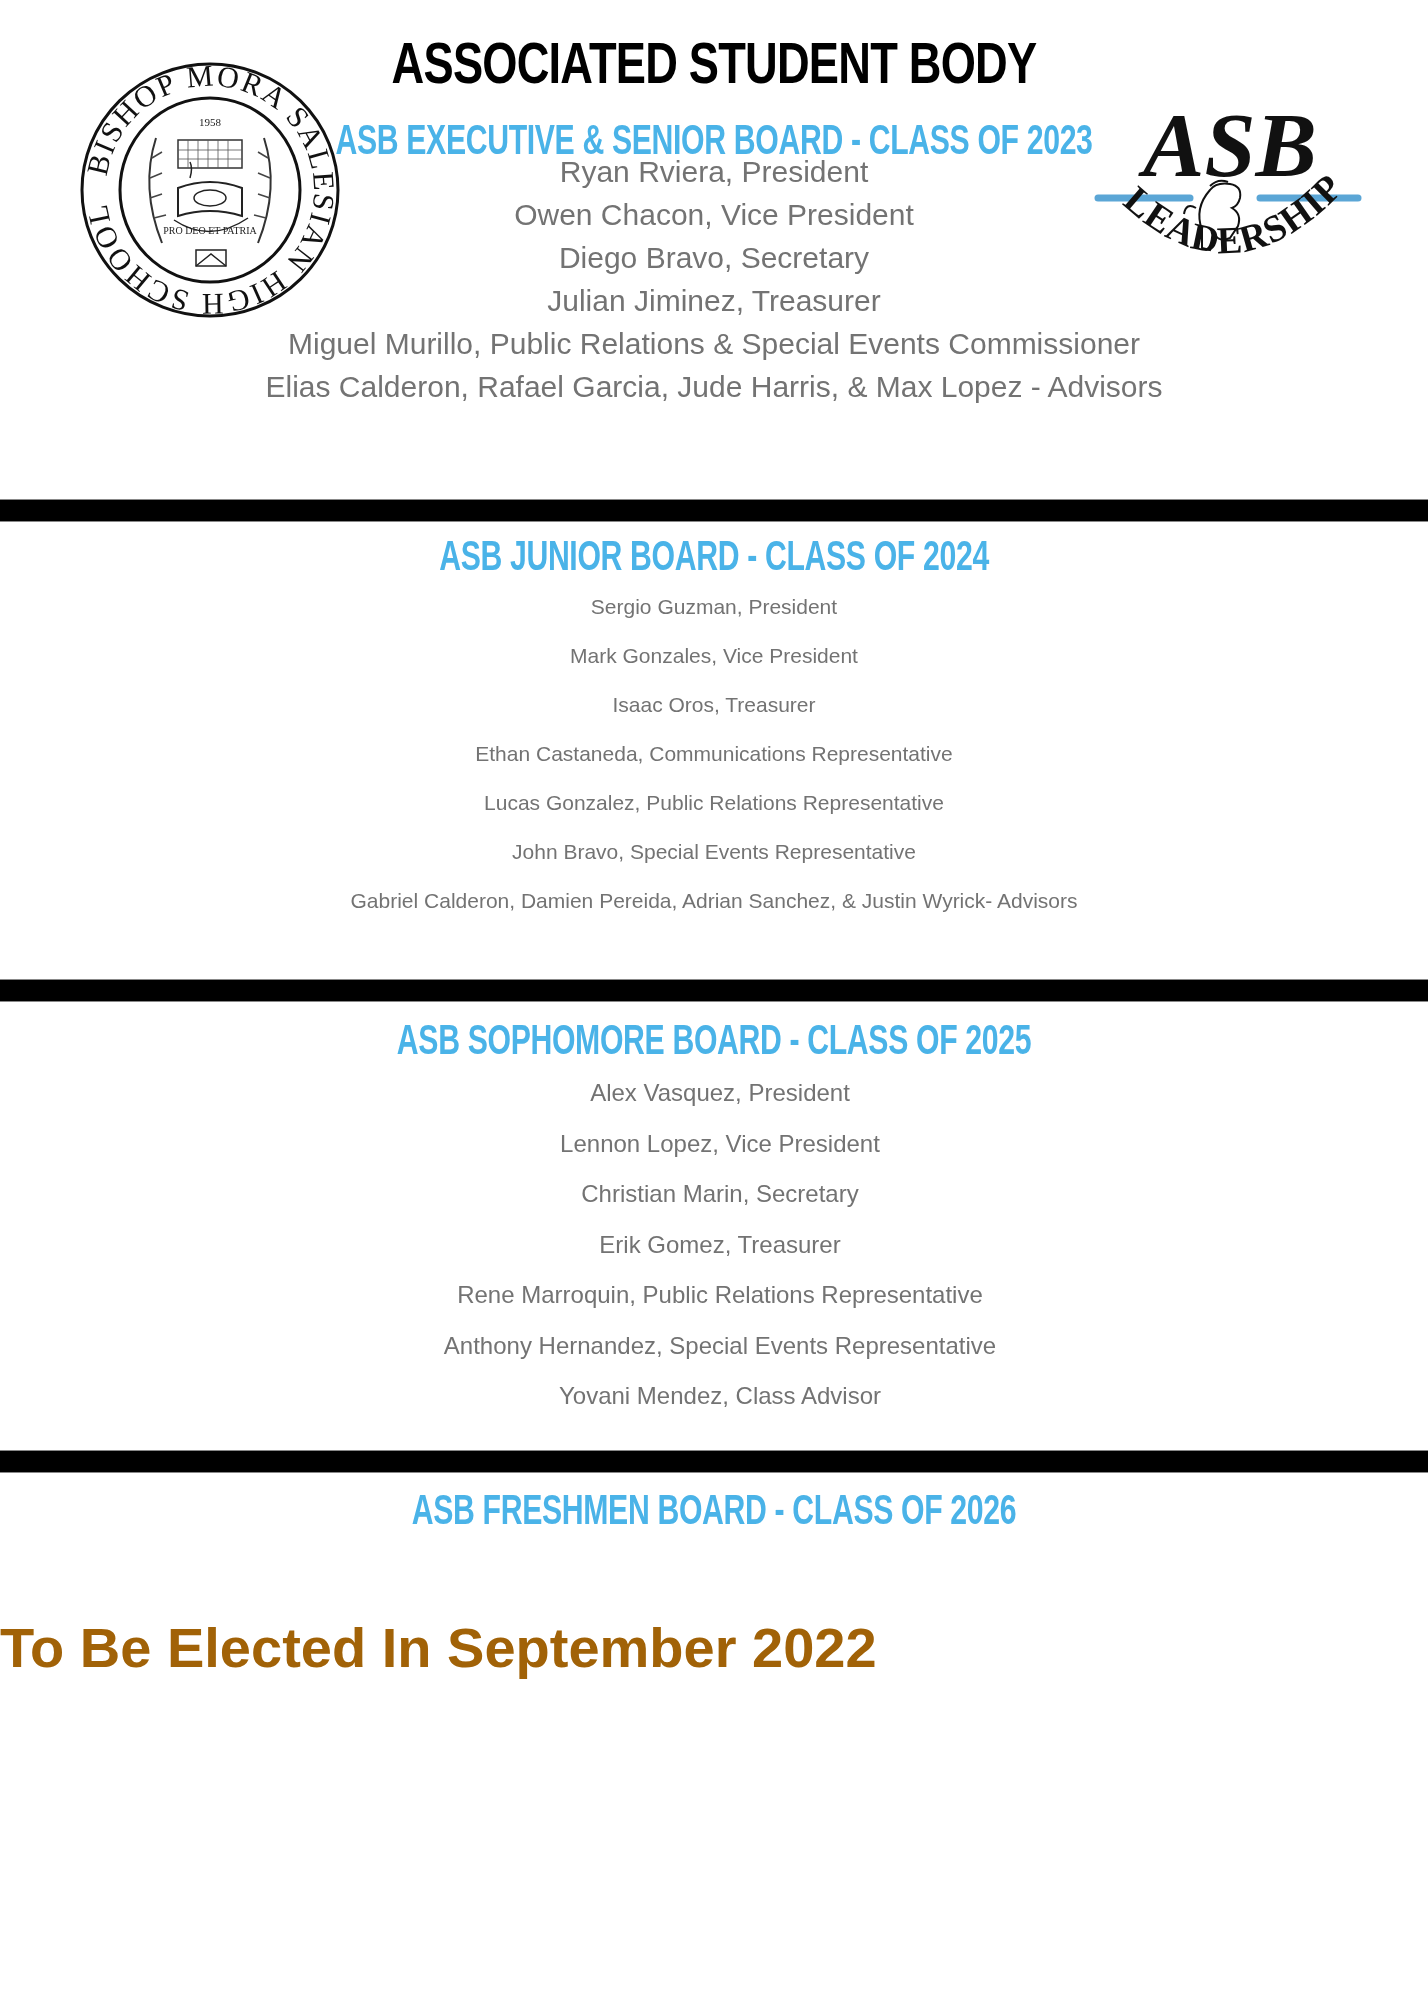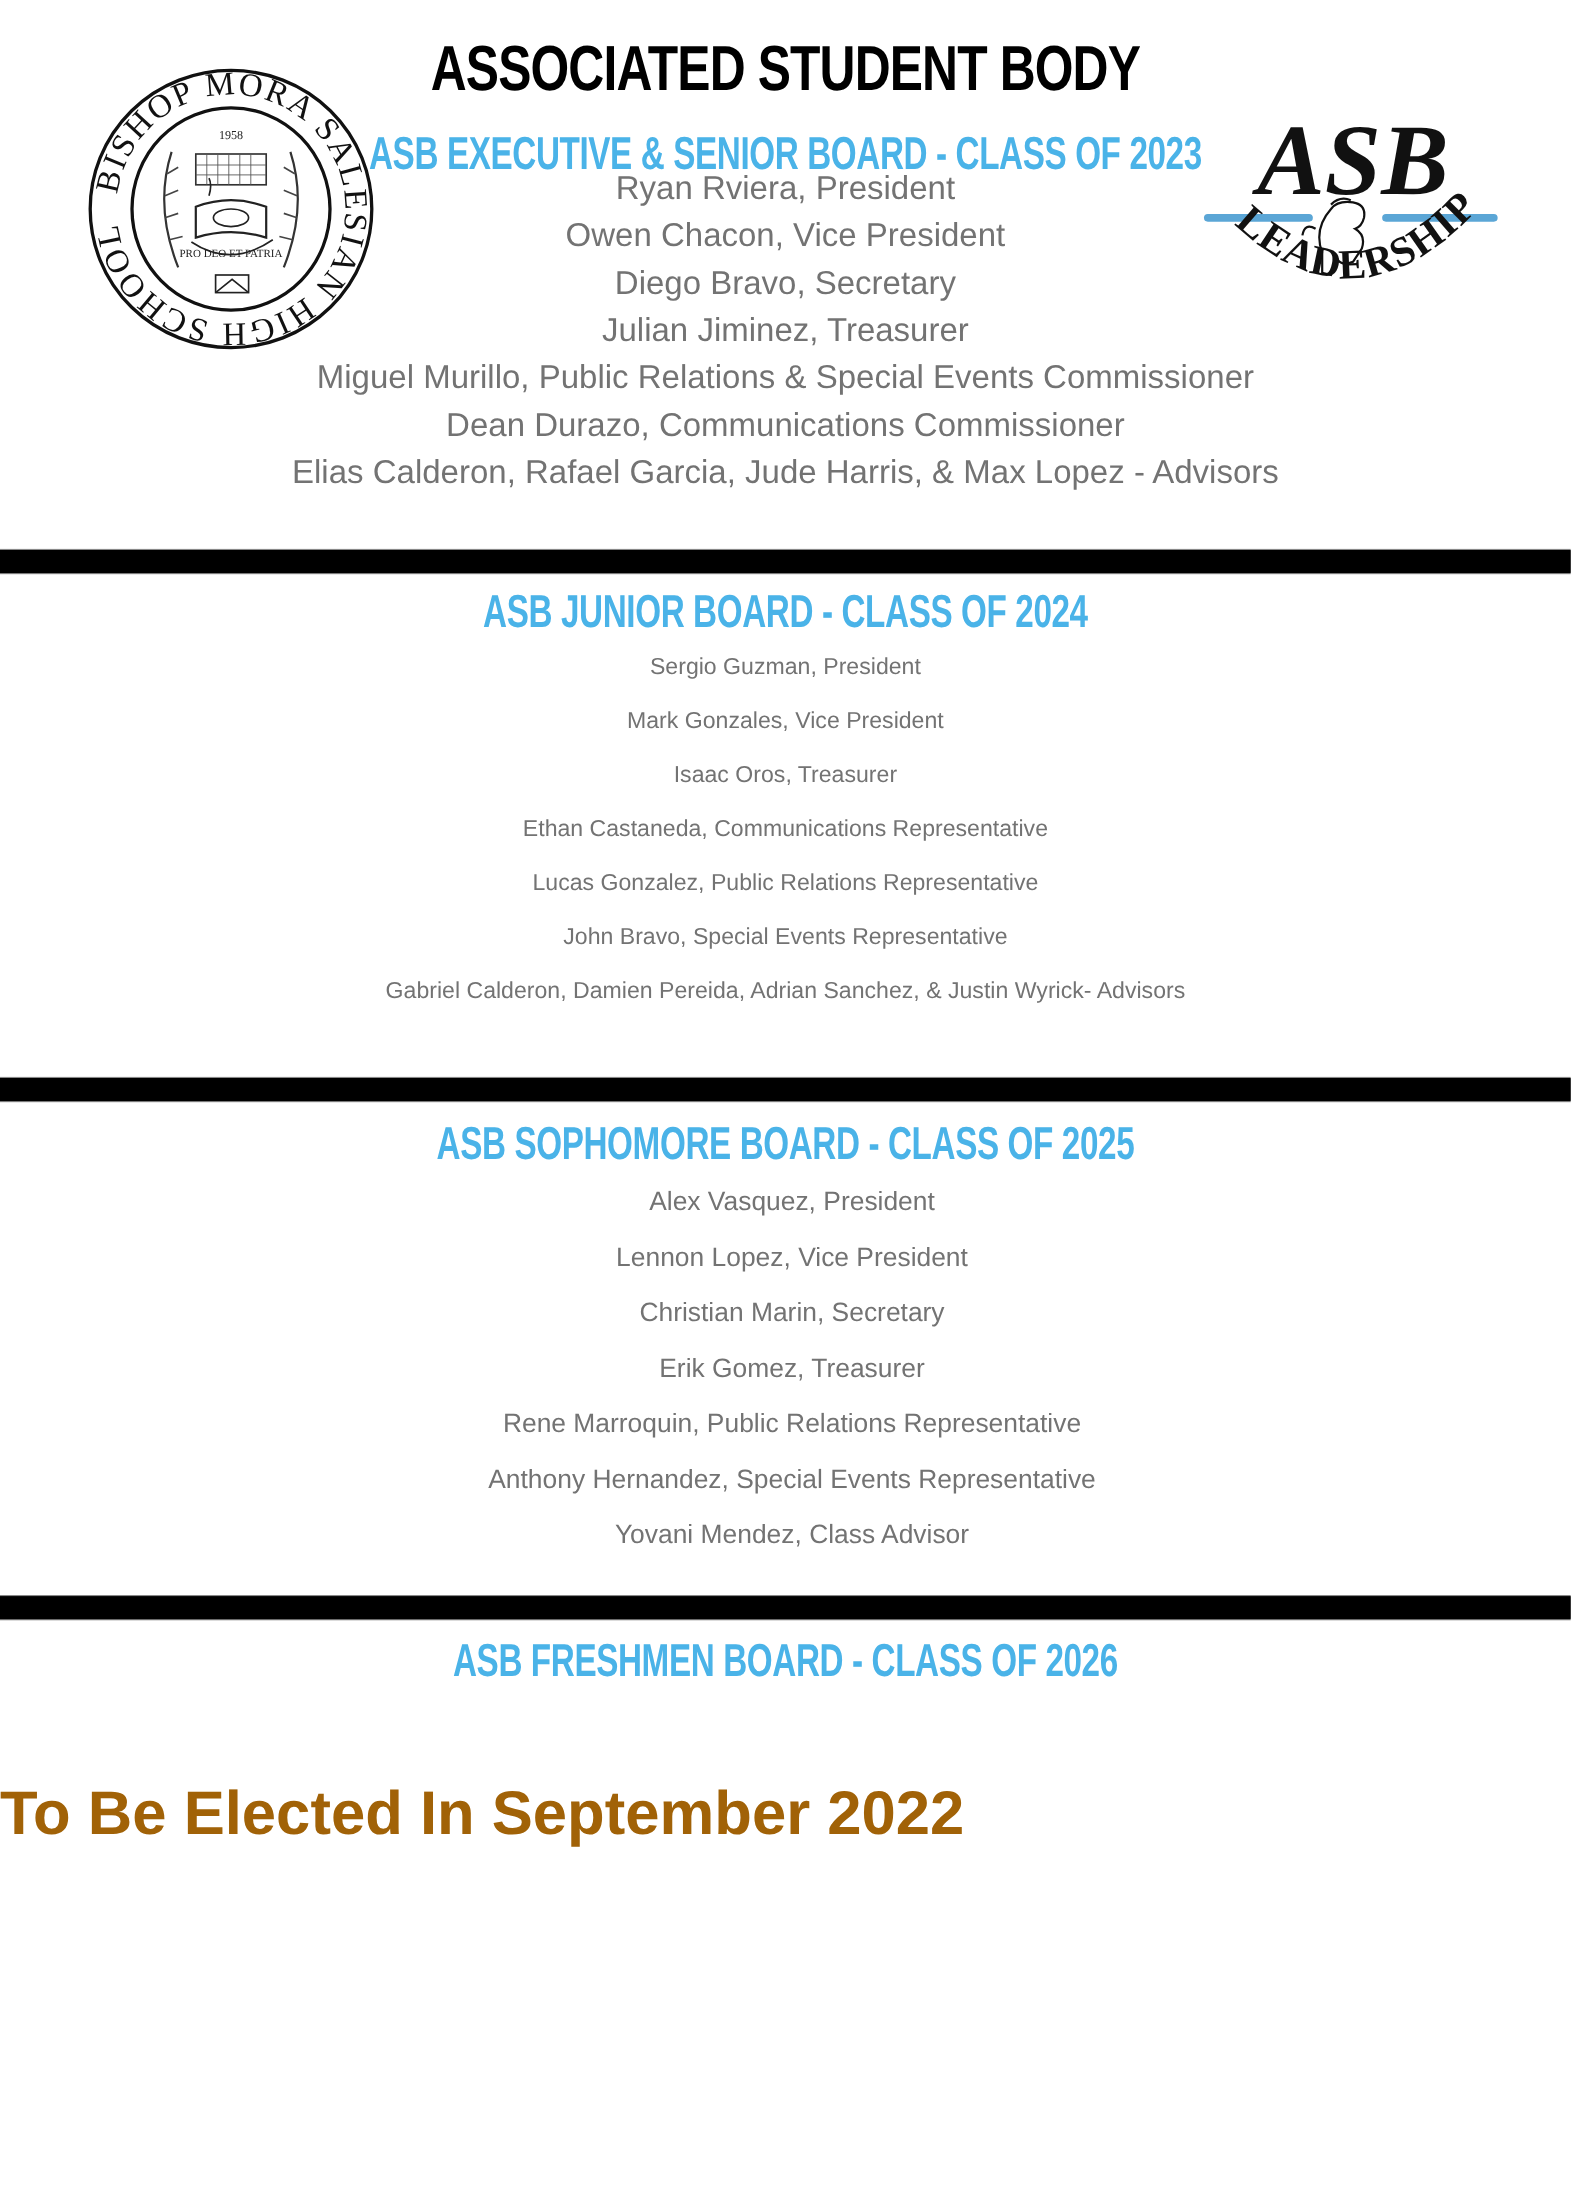--- a/index.html
+++ b/index.html
@@ -97,21 +97,20 @@
 
 <div class="title">ASSOCIATED STUDENT BODY</div>
 
 <div class="heading" style="top:116px;">ASB EXECUTIVE &amp; SENIOR BOARD - CLASS OF 2023</div>
 <ul class="list senior" style="top:150px;">
   <li>Ryan Rviera, President</li>
   <li>Owen Chacon, Vice President</li>
   <li>Diego Bravo, Secretary</li>
   <li>Julian Jiminez, Treasurer</li>
   <li>Miguel Murillo, Public Relations &amp; Special Events Commissioner</li>
-  <li>Dean Durazo, Communications Commissioner</li>
   <li>Elias Calderon, Rafael Garcia, Jude Harris, &amp; Max Lopez - Advisors</li>
 </ul>
 
 <div class="bar" style="top:500px;"></div>
 
 <div class="heading" style="top:532px;">ASB JUNIOR BOARD - CLASS OF 2024</div>
 <ul class="list junior" style="top:582px;">
   <li>Sergio Guzman, President</li>
   <li>Mark Gonzales, Vice President</li>
   <li>Isaac Oros, Treasurer</li>

